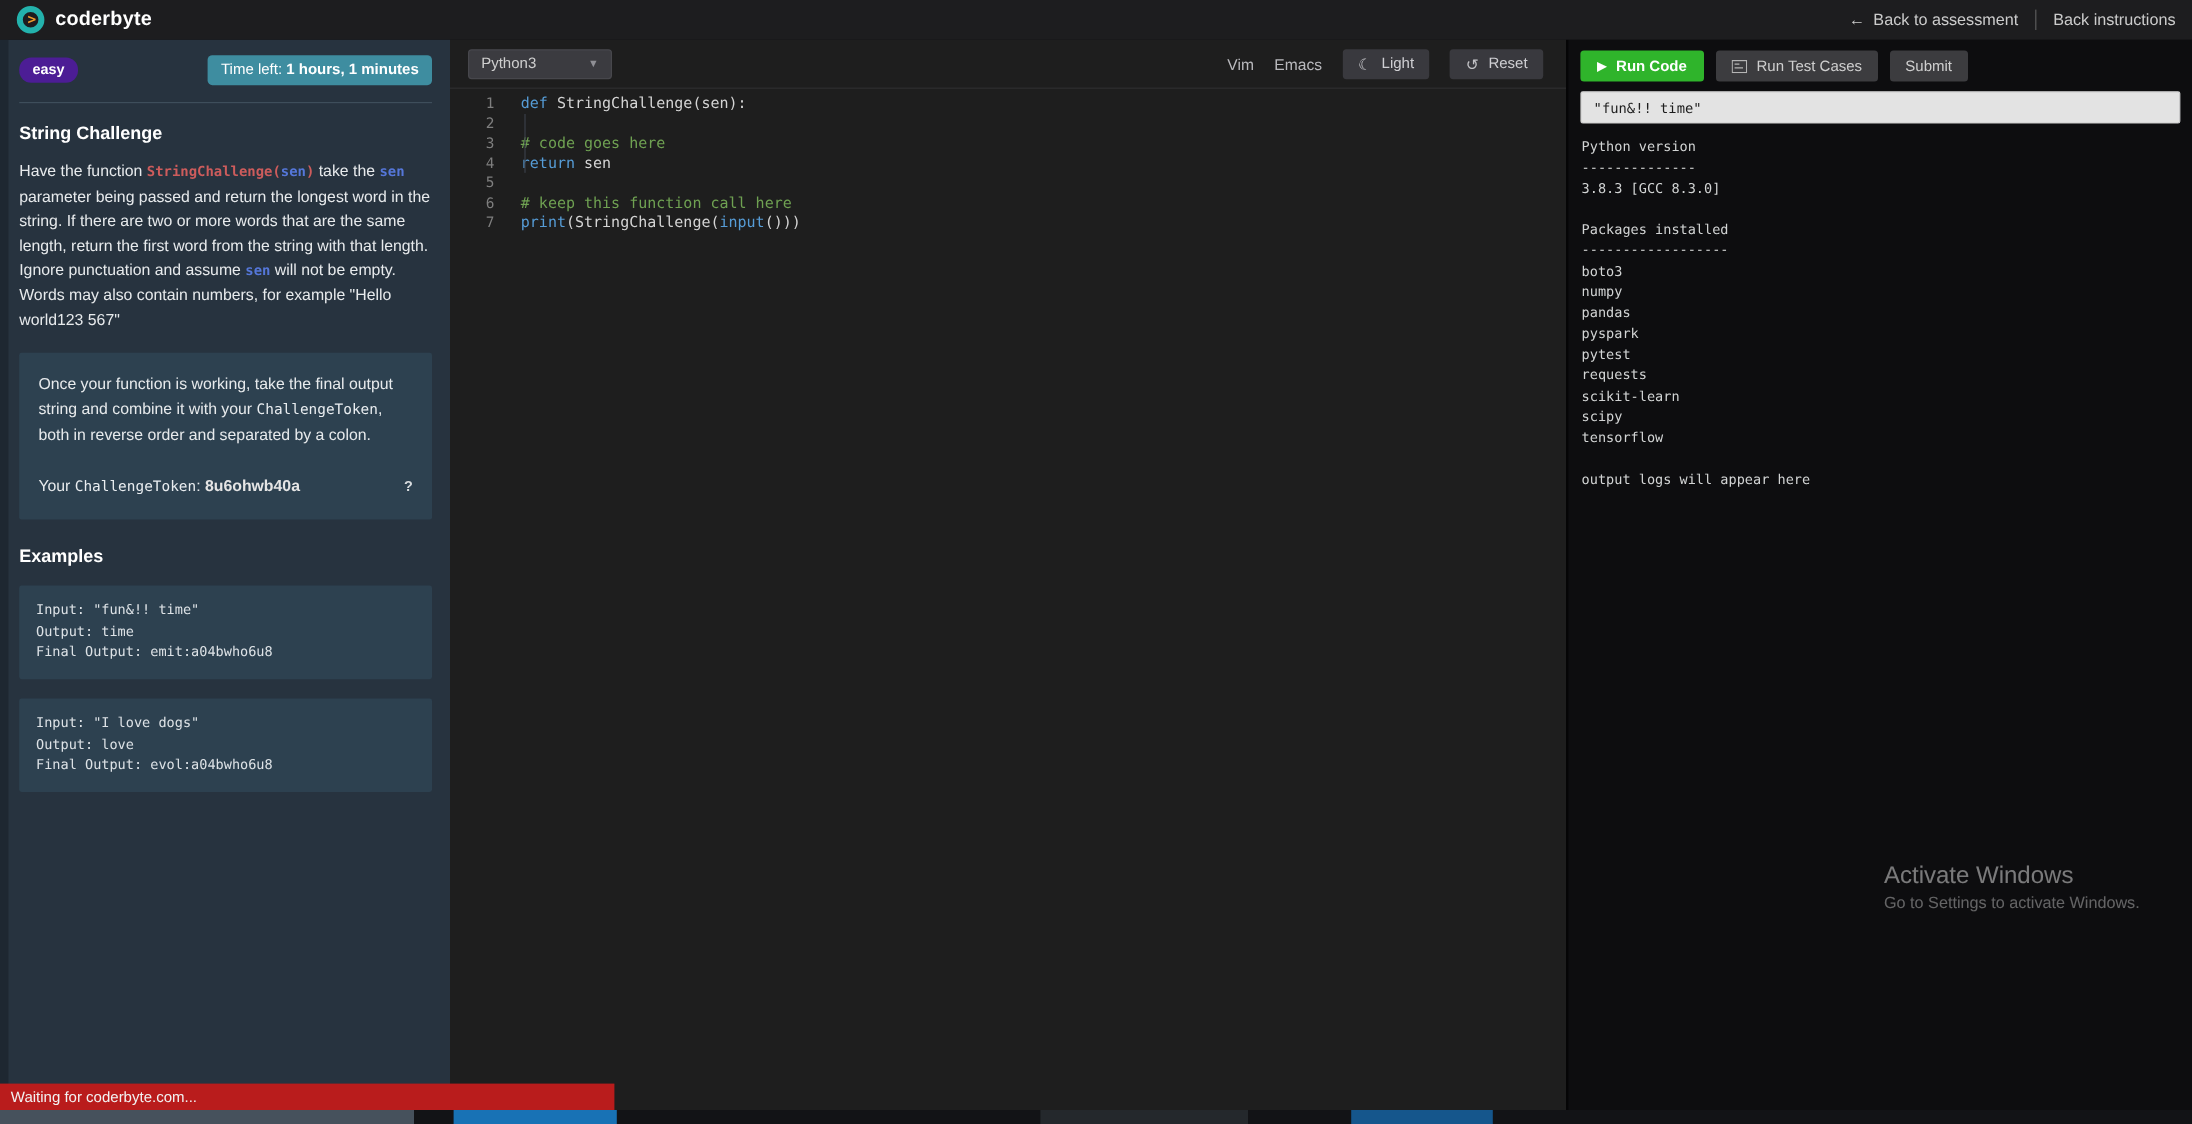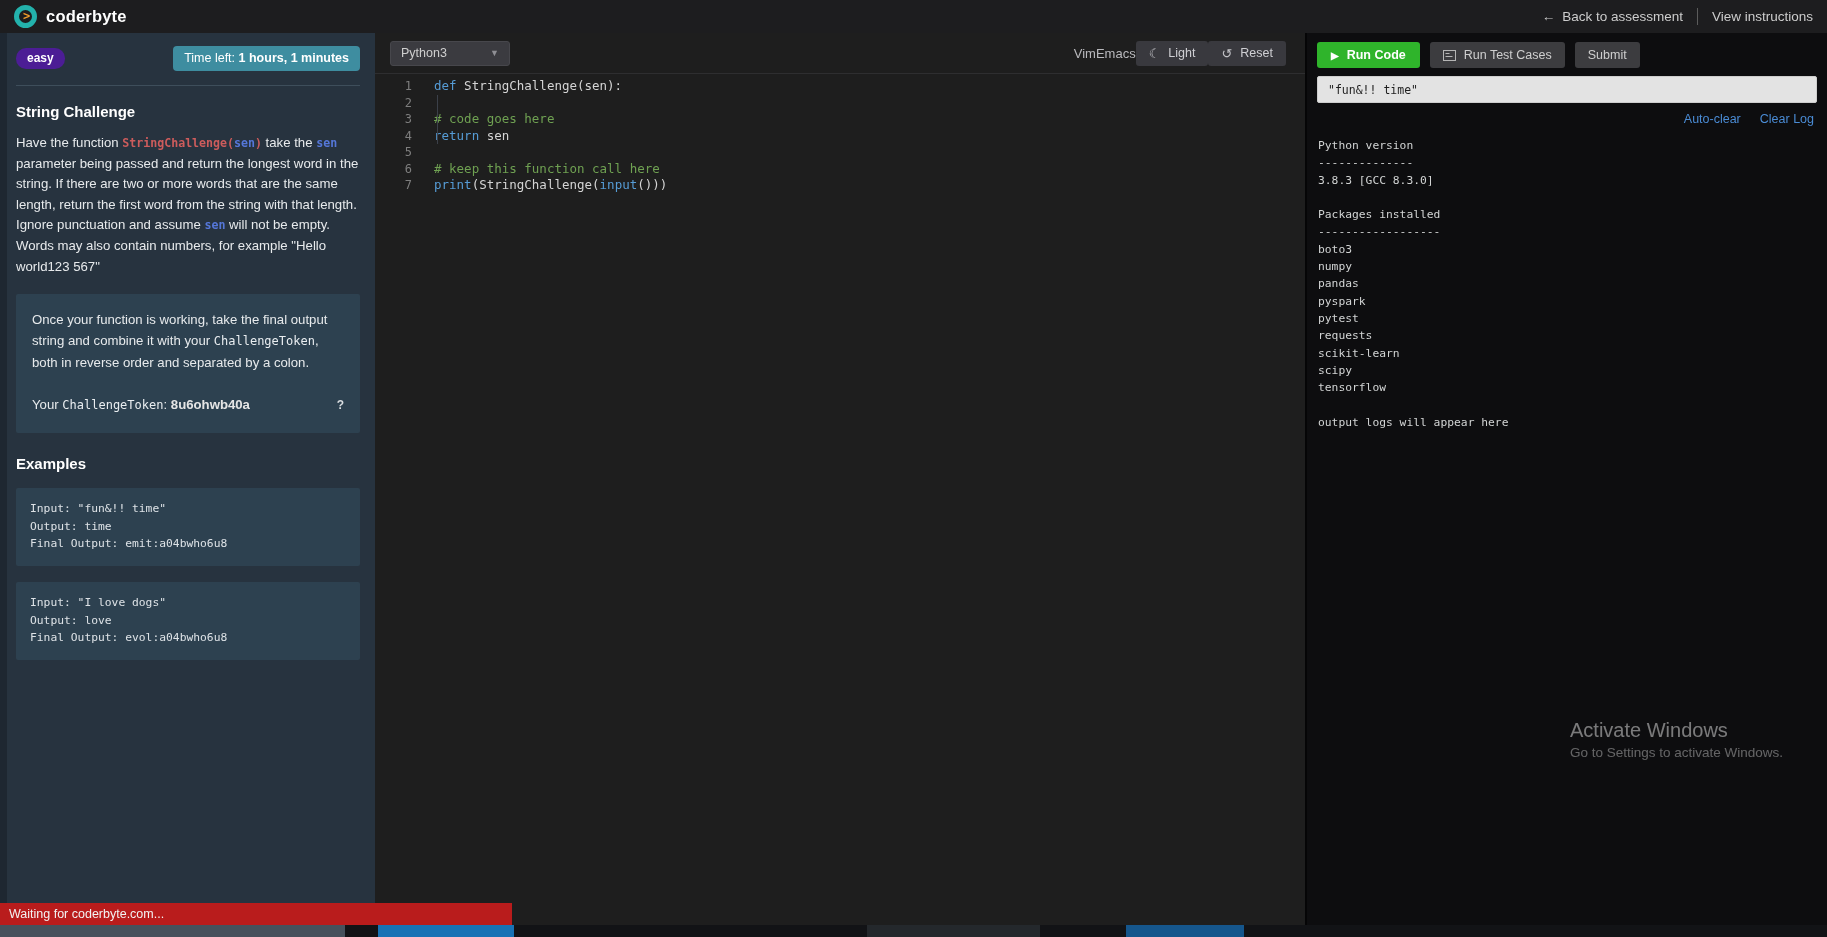--- a/index.html
+++ b/index.html
@@ -43,21 +43,21 @@
   .examples-title { font-size:15px; font-weight:bold; color:#fff; margin-top:22px; }
   .example-box { background:#2d4150; border-radius:2px; margin-top:16px; padding:12px 14px 13px;
     font-family:"DejaVu Sans Mono",monospace; font-size:11.3px; line-height:17.6px; color:#dde2e6; }
 
   
   .editor { position:absolute; top:33px; left:375px; width:930px; bottom:12px; background:#1e1e1e; }
   .editor-toolbar { height:41px; display:flex; align-items:center; padding:0 19px 0 15px; border-bottom:1px solid #2e2e30; }
   .lang-select { width:120px; height:25px; background:#3b3b40; border:1px solid #47474c; border-radius:3px;
     color:#cfcfcf; font-size:12.5px; display:flex; align-items:center; justify-content:space-between; padding:0 10px; }
   .caret { color:#8f8f95; font-size:9px; }
-  .toolbar-right { margin-left:auto; display:flex; align-items:center; gap:0; }
+  .toolbar-right { margin-left:auto; display:flex; align-items:center; gap:17px; }
   .editor-mode { color:#b9b9bd; font-size:13px; }
   .btn-tool { background:#39393e; border-radius:3px; height:25px; display:flex; align-items:center; gap:8px;
     padding:0 13px; color:#cfcfd3; font-size:12.5px; }
   .btn-tool .ticon { font-size:13px; color:#c2c2c6; }
   .code-wrap { position:absolute; top:45px; left:0; right:0; bottom:0; display:flex;
     font-family:"DejaVu Sans Mono",monospace; font-size:12.5px; line-height:16.5px; }
   .gutter { width:37px; text-align:right; color:#7e7e7e; font-size:12px; }
   .code-col { margin-left:22px; position:relative; color:#d4d4d4; }
   .indent-guide { position:absolute; left:3px; top:16.5px; width:1px; height:49.5px; background:#3b4049; }
   .tok-kw { color:#569cd6; }
@@ -105,21 +105,21 @@
         </span>
       <span class="brand-name">coderbyte</span>
     </div>
     <div class="topbar-right">
       <span class="topbar-link">
         <span>←</span>
         <span>Back to assessment</span>
       </span>
       <span class="divider-v"></span>
       <span class="topbar-link">
-        <span>View instructions</span>
+        <span>Back instructions</span>
       </span>
     </div>
   </header>
 
   <aside class="sidebar">
     <div class="side-track"></div>
     <div class="sidebar-inner">
       <div class="meta-row">
         <span class="badge-easy">easy</span>
         <span class="badge-time"><span>Time left: </span><b>1 hours, 1 minutes</b></span>
@@ -206,24 +206,20 @@
             <line x1="2.5" y1="3.5" x2="6.5" y2="3.5" stroke="#b5b5b5"></line>
             <line x1="2.5" y1="6.5" x2="9.5" y2="6.5" stroke="#b5b5b5"></line>
           </svg>
         <span>Run Test Cases</span>
       </div>
       <div class="btn-gray">
         <span>Submit</span>
       </div>
     </div>
     <input class="runner-input" value="&quot;fun&amp;!! time&quot;" style="">
-    <div class="runner-links">
-      <span>Auto-clear</span>
-      <span>Clear Log</span>
-    </div>
     <pre class="runner-log">Python version
 --------------
 3.8.3 [GCC 8.3.0]
 
 Packages installed
 ------------------
 boto3
 numpy
 pandas
 pyspark

